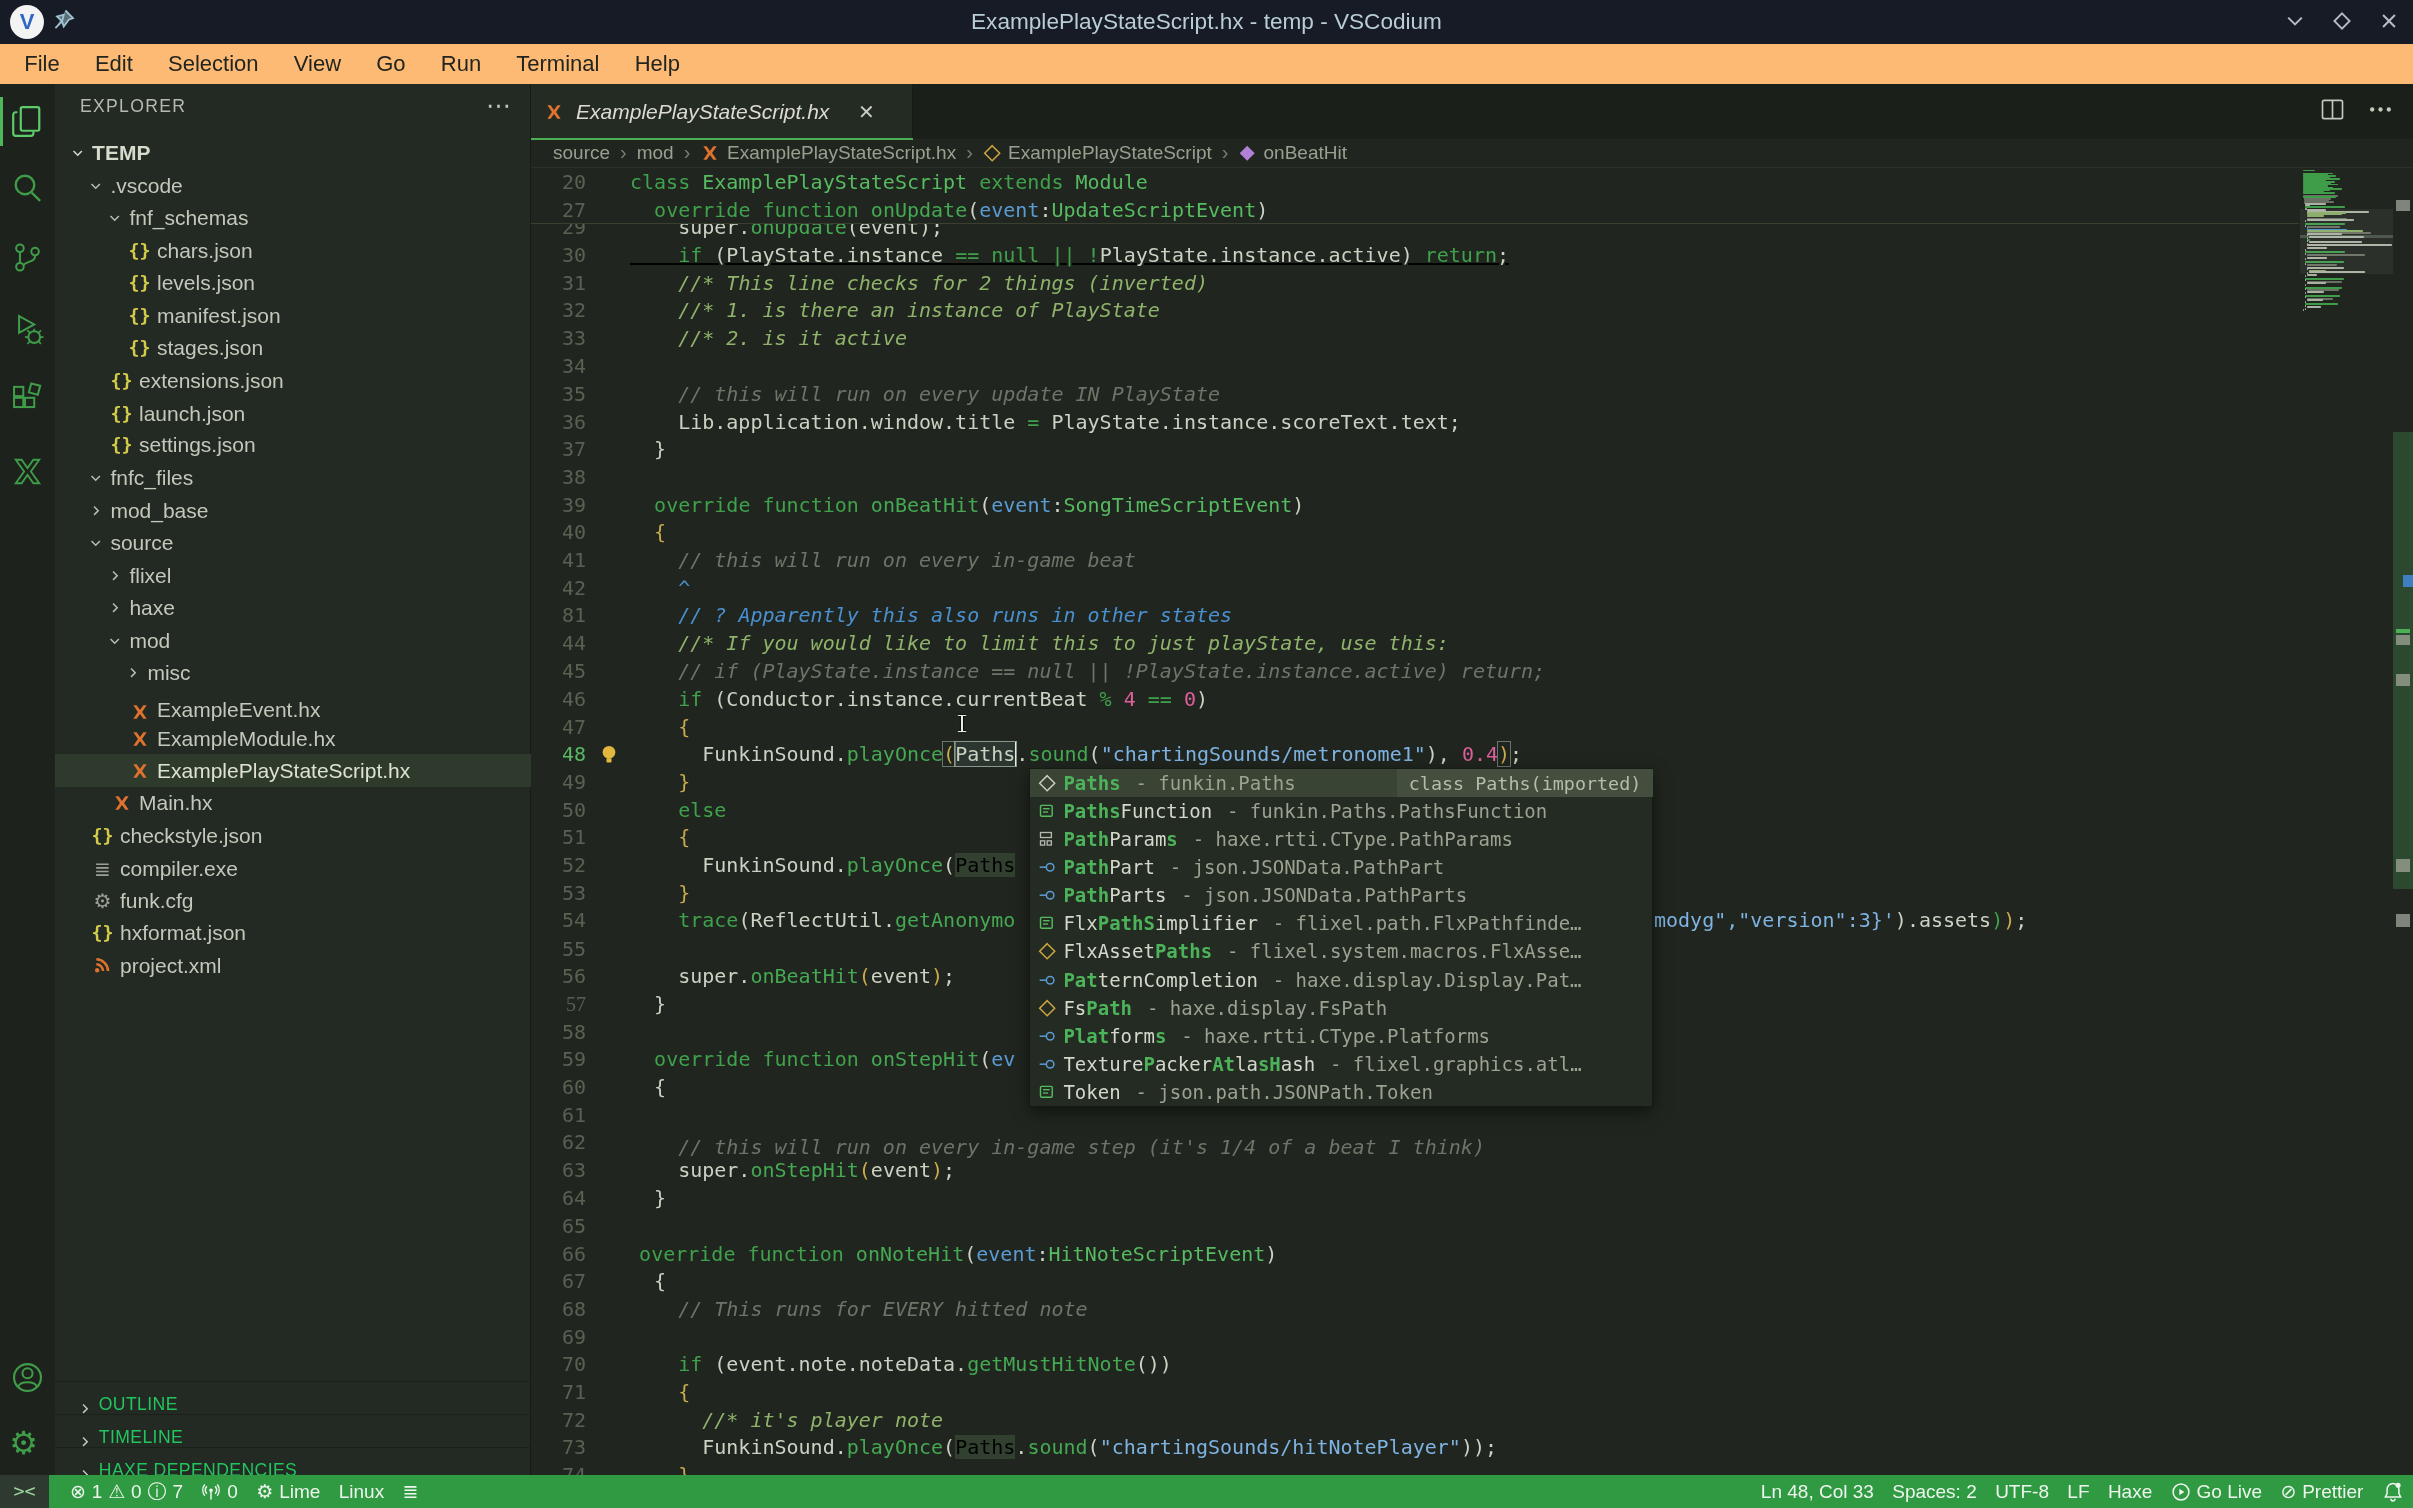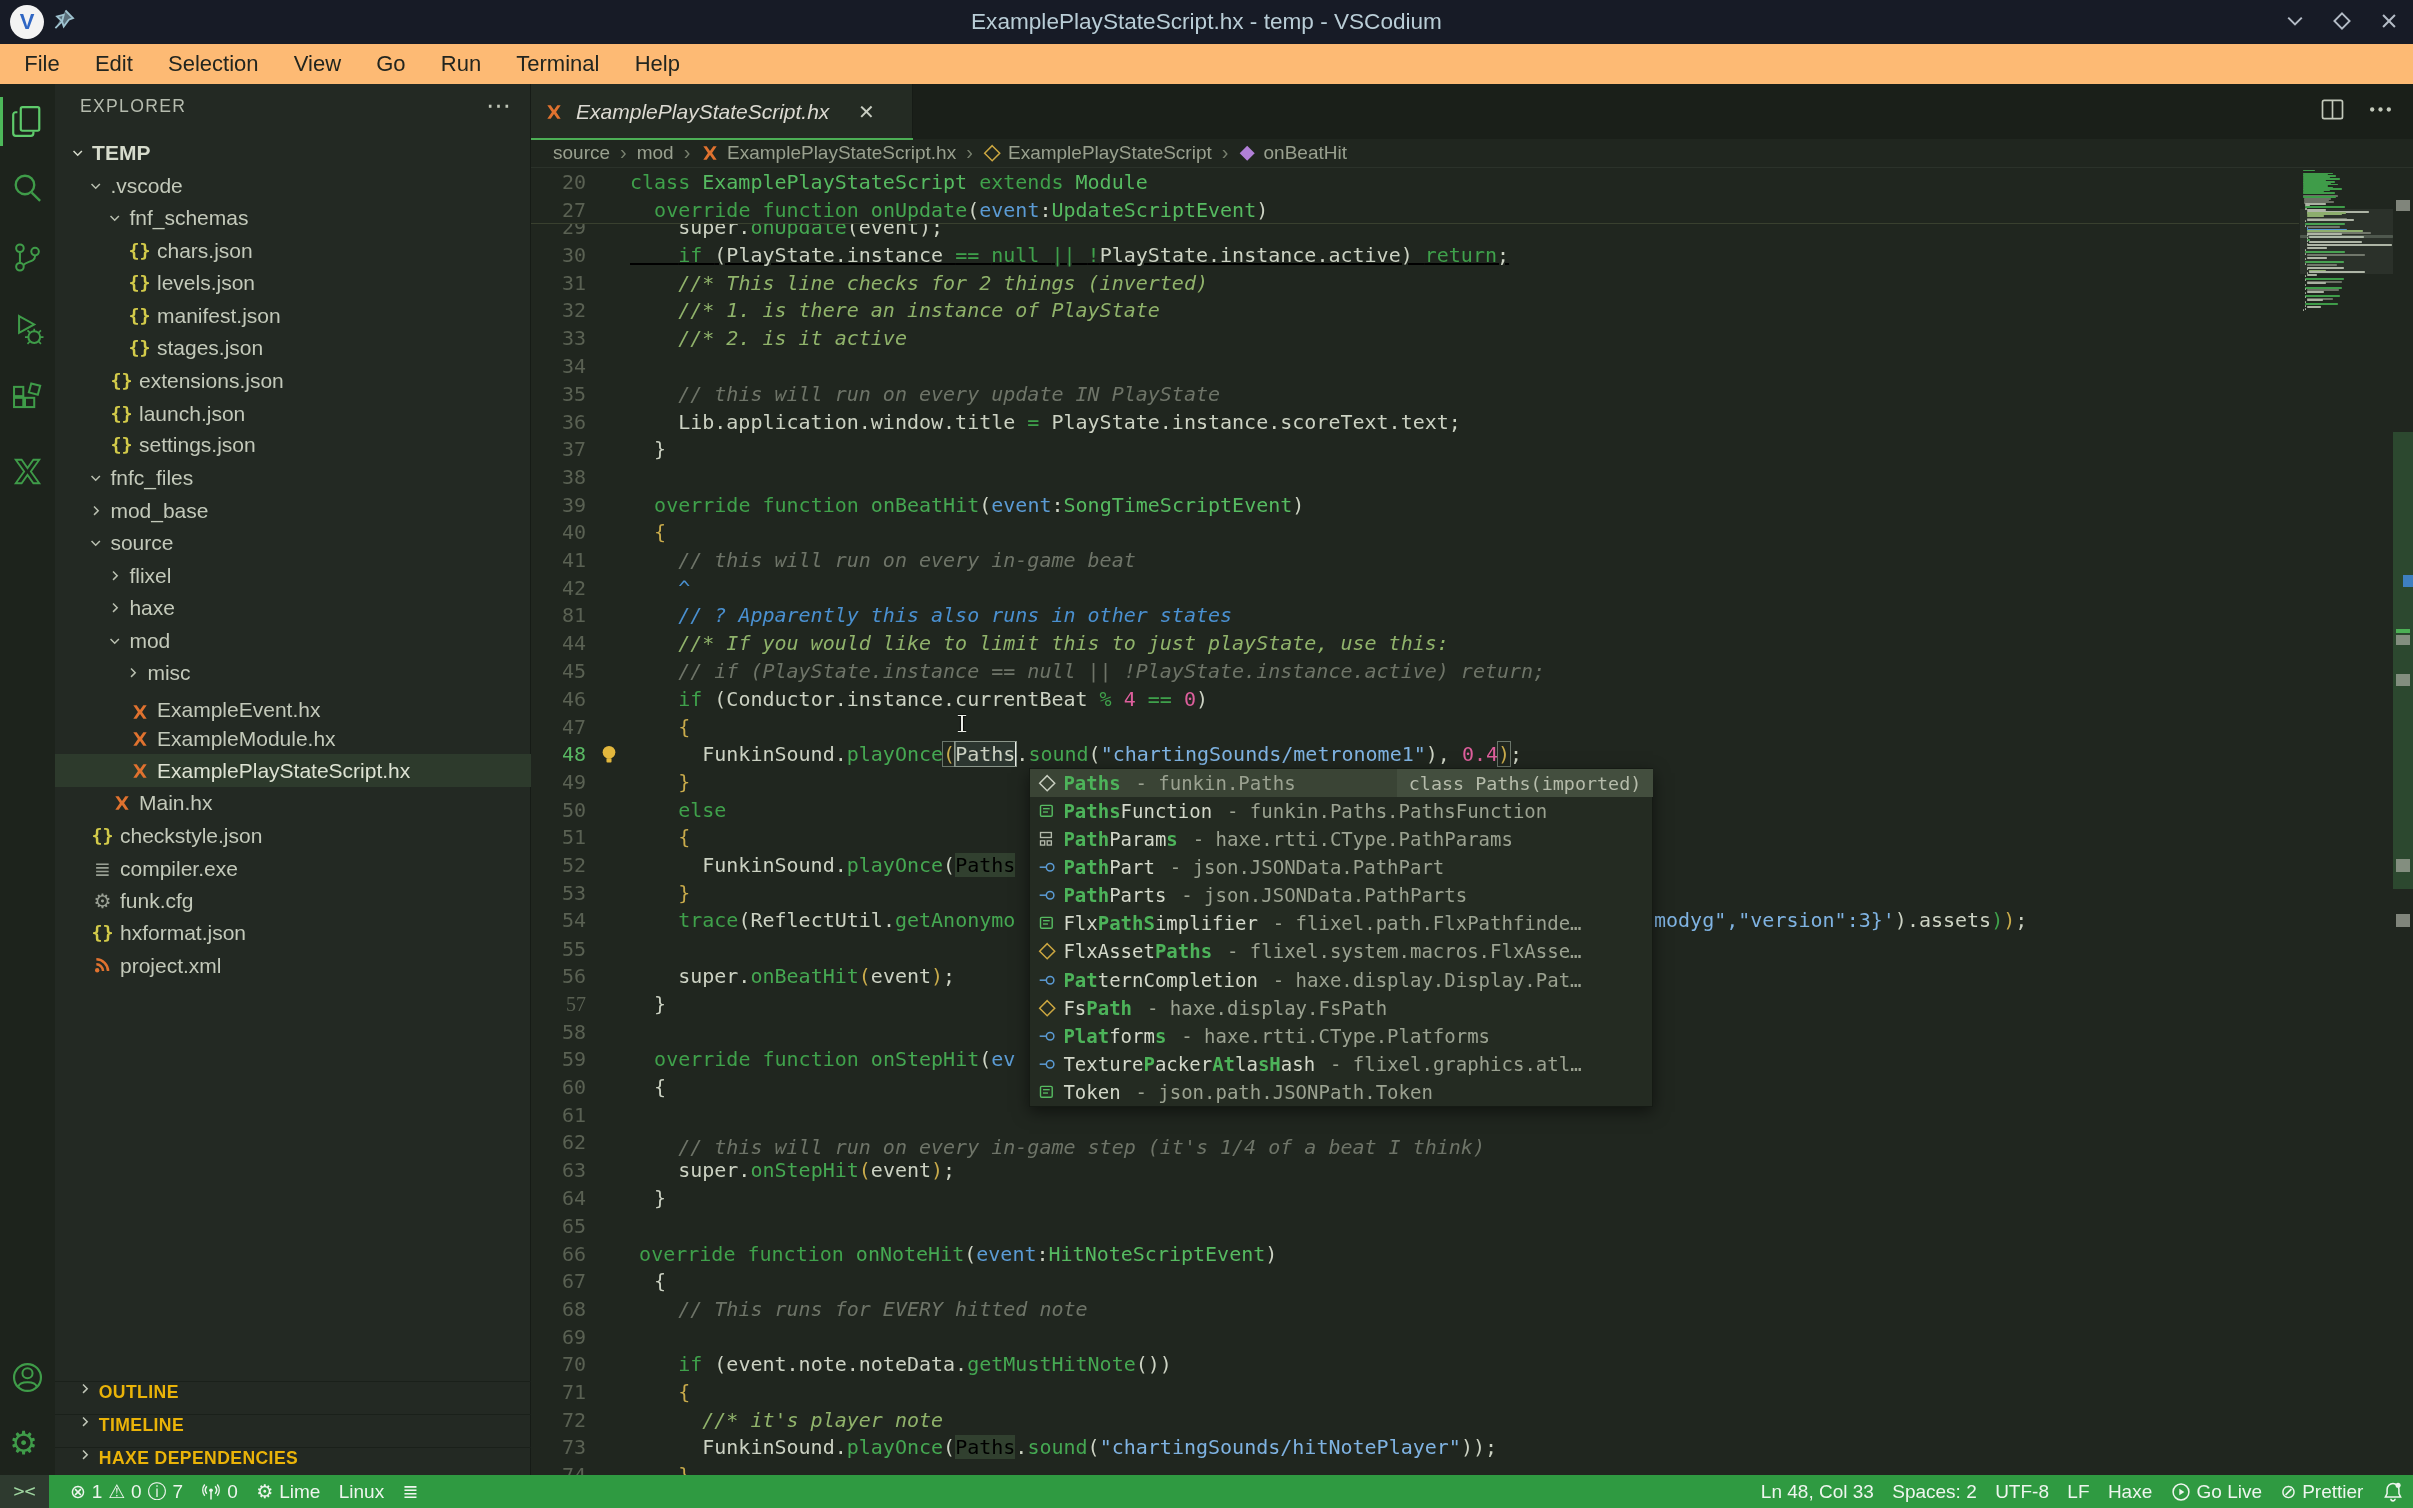--- a/index.html
+++ b/index.html
@@ -31,21 +31,21 @@
   #expl-header{left:0;top:0;width:476px;height:44px;}
   #expl-title{left:25px;top:11.7px;color:#b5bbae;font-size:17.6px;letter-spacing:1.3px;}
   #expl-actions{left:431px;top:6.7px;color:#c0c6b8;font-size:25px;}
   .tree-row{left:0;width:476px;height:33px;display:flex;align-items:center;color:#c3c9ba;font-size:21px;white-space:nowrap;}
   .tree-row.selected{background:#2d3a2c;color:#dde2d3;}
   .tree-row.root{font-weight:bold;color:#d6dbcc;}
   .tree-chev{display:inline-flex;width:22px;justify-content:center;margin-right:3.4px;}
   .tree-ico{display:inline-flex;width:25px;justify-content:center;margin-right:5px;font-size:20px;}
   .ico-json{color:#d3cb4a;font-family:"DejaVu Sans Mono",monospace;font-weight:bold;font-size:18.4px;}
   .ico-gray{color:#9aa095;}
-  .section-row{left:0;width:476px;height:33px;display:flex;align-items:flex-start;font-weight:bold;color:#eab308;font-size:17.6px;letter-spacing:0.4px;border-top:0.8px solid #1a201a;}
+  .section-row{left:0;width:476px;height:33px;display:flex;align-items:flex-end;font-weight:normal;color:#22c55e;font-size:17.6px;letter-spacing:0.4px;border-top:0.8px solid #1a201a;}
   
   #editor{left:531px;top:84px;width:1882px;height:1391px;background:#20261f;}
   #tabbar{left:0;top:0;width:1882px;height:55px;background:#1a1f19;}
   #tab-active{left:0;top:0;width:382px;height:55px;background:#242b23;display:flex;align-items:center;border-right:0.8px solid #161b16;box-sizing:border-box;}
   #tab-underline{left:0;top:54px;width:382px;height:1.7px;background:#4caf55;}
   #tab-label{font-style:italic;color:#dcdad2;font-size:21px;margin-left:11.7px;}
   #tab-close{margin-left:28.5px;color:#c9cec2;font-size:20px;}
   #editor-actions{right:20px;top:13.4px;display:flex;gap:23.5px;align-items:center;}
   #breadcrumbs{left:0;top:55px;width:1882px;height:28.5px;display:flex;align-items:center;padding-left:22px;box-sizing:border-box;
     color:#99a08f;font-size:19px;gap:10px;border-bottom:0.8px solid #2b322a;}

